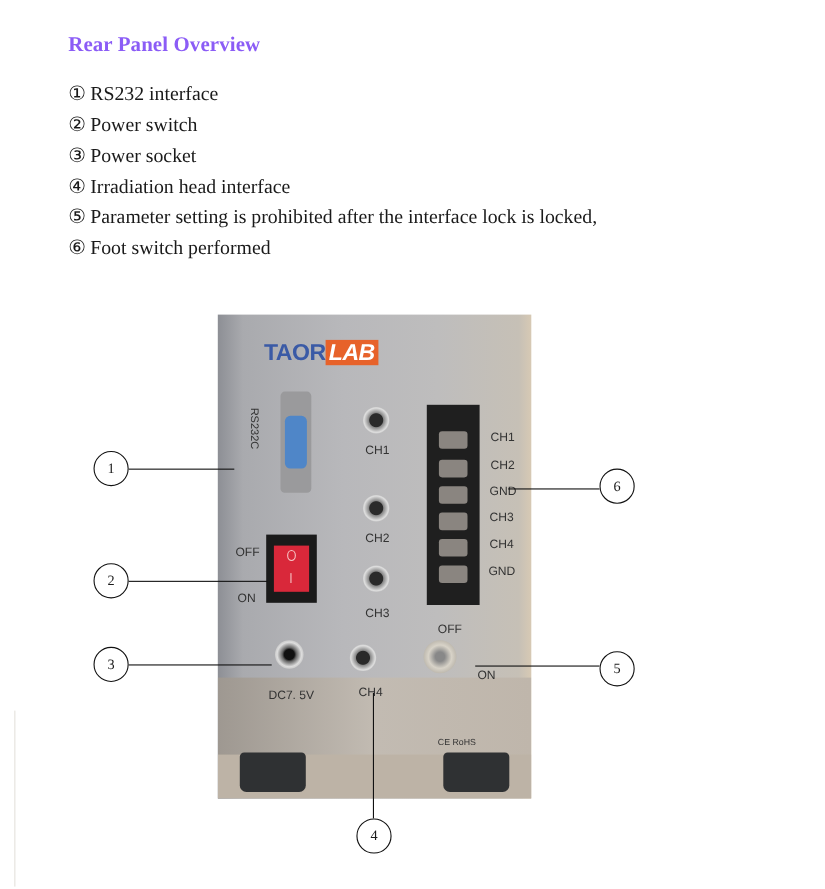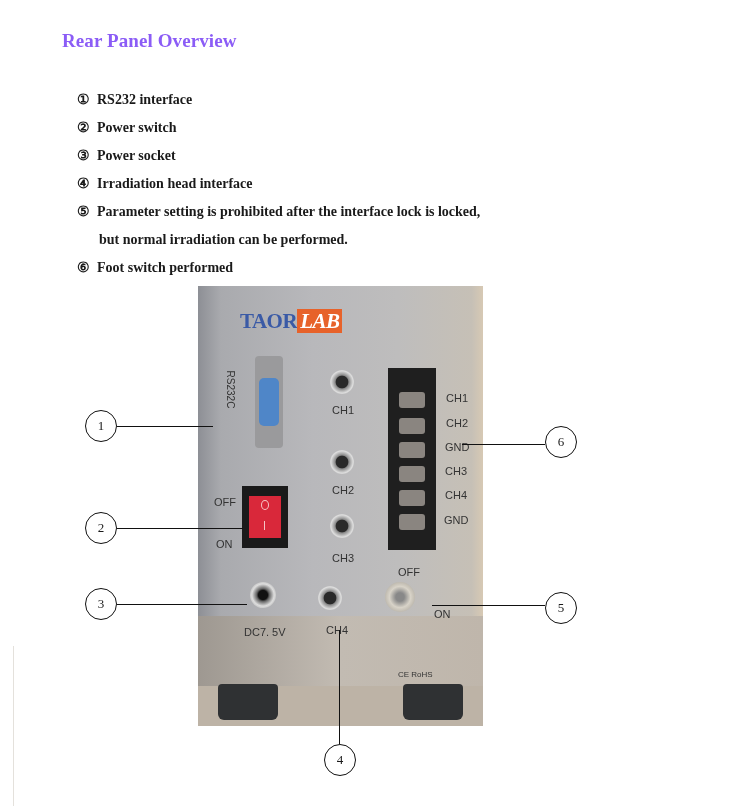--- a/index.html
+++ b/index.html
@@ -1,27 +1,27 @@
 <!DOCTYPE html>
 <html><head>
 <meta charset="utf-8">
 <style>
   html, body { margin:0; padding:0; background:#ffffff; }
   body { width:750px; height:808px; position:relative; overflow:hidden; font-family:"DejaVu Serif", serif; color:#1a1a1a; }
   .title { position:absolute; left:62px; top:30px; font-family:"Liberation Serif", serif; font-weight:bold; font-size:19px; color:#8b5cf6; letter-spacing:0.1px; }
-  .list { position:absolute; left:62px; top:76px; margin:15px; padding:0; list-style:none; font-family:"Liberation Serif", serif; font-size:14px;font-weight:bold; }
+  .list { position:absolute; left:62px; top:76px; margin:0; padding:0; list-style:none; font-family:"Liberation Serif", serif; font-size:18px; }
   .list li { height:28px; line-height:18px; }
   .list li .num { display:inline-block; width:20px; }
   .list .cont { padding-left:22px; }
 
   .photo { position:absolute; left:198px; top:286px; width:285px; height:440px; background:linear-gradient(90deg,#8d8f95 0%,#a9aaae 8%,#b8b8bb 40%,#bebdbd 70%,#c6c0b6 96%,#d7c9b4 100%); overflow:hidden; }
   .photo .lower { position:absolute; left:0; right:0; top:330px; bottom:0; background:linear-gradient(90deg,#9e9891,#c2bbb2 50%,#bfb6ab 100%); }
   .photo .base { position:absolute; left:0; right:0; top:400px; height:40px; background:#bdb3a6; }
   .foot { position:absolute; top:398px; width:60px; height:36px; background:#2f3133; border-radius:4px 4px 6px 6px; }
-  .logo { position:absolute; left:42px; top:23px; font-family:Liberation Serif, serif; font-weight:bold; font-size:21px; letter-spacing:-0.5px; color:#3a5aa6; }
+  .logo { position:absolute; left:42px; top:23px; font-family:Liberation Sans, sans-serif; font-weight:bold; font-size:21px; letter-spacing:-0.5px; color:#3a5aa6; }
   .logo .lab { background:#e7622a; color:#fff; padding:0 3px; font-style:italic; }
   .db9 { position:absolute; left:57px; top:70px; width:28px; height:92px; background:#9a9a9c; border-radius:4px; }
   .db9 .blue { position:absolute; left:4px; top:22px; width:20px; height:48px; background:#4f86c8; border-radius:5px; }
   .vlabel { position:absolute; left:14px; top:98px; transform:rotate(90deg); font-family:"Liberation Sans", sans-serif; font-size:10px; color:#333; }
   .conn { position:absolute; width:24px; height:24px; border-radius:50%; background:radial-gradient(circle,#2a2a2a 35%,#888 40%,#ddd 65%,#999 100%); }
   .lbl { position:absolute; font-family:"Liberation Sans", sans-serif; font-size:11px; color:#333; }
   .switch { position:absolute; left:44px; top:200px; width:46px; height:62px; background:#1a1a1a; }
   .switch .red { position:absolute; left:7px; top:10px; width:32px; height:42px; background:#d9283a; }
   .switch .o { position:absolute; left:12px; top:4px; width:6px; height:8px; border:1px solid #f6c5c5; border-radius:50%; }
   .switch .i { position:absolute; left:15px; top:25px; width:1px; height:9px; background:#f6c5c5; }
@@ -39,21 +39,20 @@
 <body>
 
 <div class="title">Rear Panel Overview</div>
 
 <ul class="list">
   <li><span class="num">①</span><span>RS232 interface</span></li>
   <li><span class="num">②</span><span>Power switch</span></li>
   <li><span class="num">③</span><span>Power socket</span></li>
   <li><span class="num">④</span><span>Irradiation head interface</span></li>
   <li><span class="num">⑤</span><span>Parameter setting is prohibited after the interface lock is locked,</span></li>
-  <li class="cont">but normal irradiation can be performed.</li>
   <li><span class="num">⑥</span><span>Foot switch performed</span></li>
 </ul>
 
 <div class="photo">
   <div class="lower"></div>
   <div class="base"></div>
   <div class="foot" style="left:20px"></div>
   <div class="foot" style="left:205px"></div>
 
   <div class="logo"><span>TAOR</span><span class="lab">LAB</span></div>

